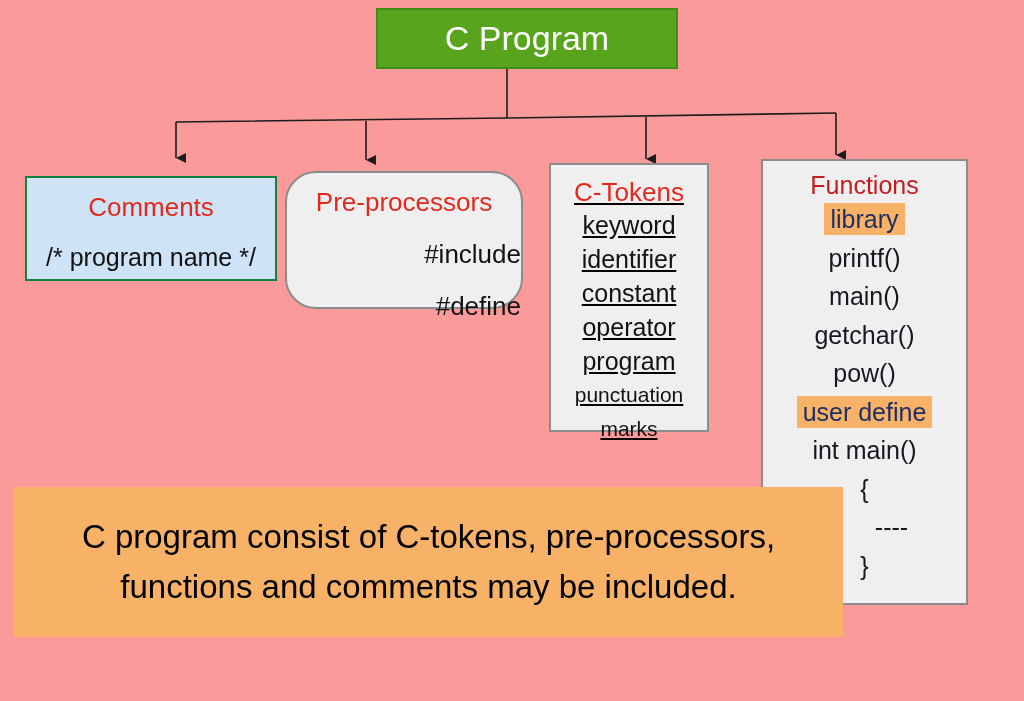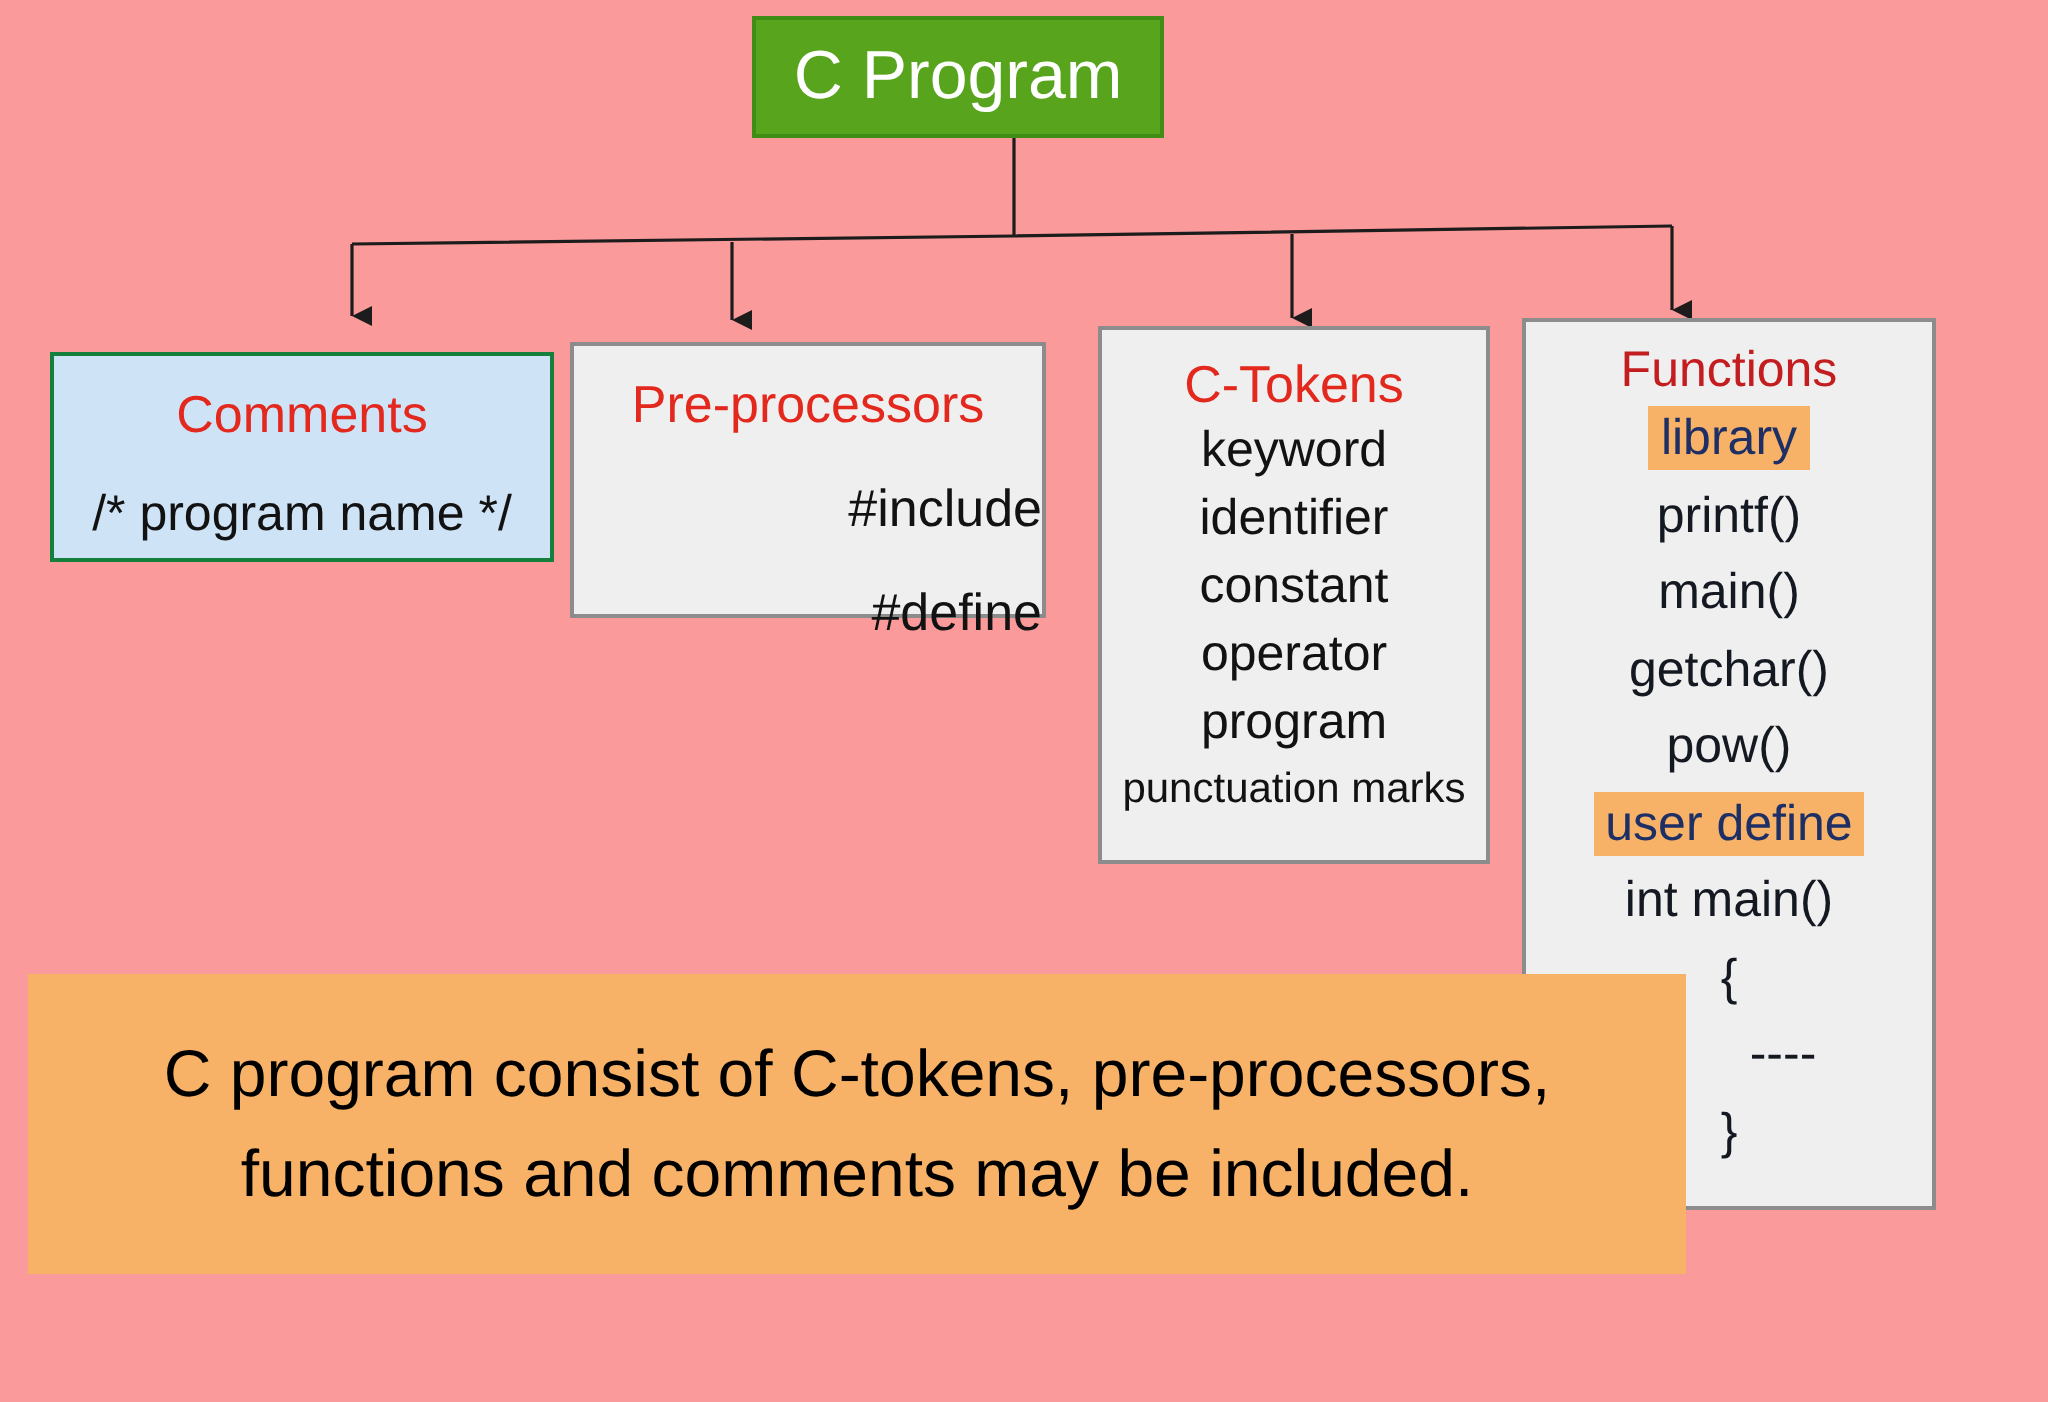--- a/index.html
+++ b/index.html
@@ -4,31 +4,31 @@
 <style>
   html,body{margin:0;padding:0;}
   .canvas{
     position:relative;width:1024px;height:701px;overflow:hidden;
     background:#fb9a9a;
     font-family:"Liberation Sans",sans-serif;
   }
   .connectors{position:absolute;left:0;top:0;width:1024px;height:701px;}
   .box{position:absolute;box-sizing:border-box;text-align:center;}
   .root-box{
-    left:376px;top:8px;width:206px;height:61px;
+    left:376px;top:8px;width:302px;height:61px;
     background:#58a41d;border:2px solid #3f8d15;color:#ffffff;
     font-size:34px;display:flex;align-items:center;justify-content:center;
   }
   .comments-box{
     left:25px;top:176px;width:252px;height:105px;
     background:#cfe3f6;border:2px solid #15803d;
   }
   .gray-box{background:#efefef;border:2px solid #8c8c8c;}
-  .preprocessors-box{left:285px;top:171px;width:238px;height:138px;}
-  .ctokens-box{left:549px;top:163px;width:196px;height:269px;}
+  .preprocessors-box{left:285px;top:171px;width:238px;height:138px;border-radius:31px;}
+  .ctokens-box{left:549px;top:163px;width:160px;height:269px;text-decoration:underline;}
   .functions-box{left:761px;top:159px;width:207px;height:446px;}
   .heading{color:#e3281e;font-size:26px;margin-top:14px;}
   .functions-box .heading{color:#c41d20;font-size:25px;margin-top:10px;text-align:center;}
   .comments-box .item{font-size:25px;color:#121212;margin-top:20px;}
   .preprocessors-box .item{font-size:26px;color:#121212;margin-top:21px;text-align:right;}
   .ctokens-box .heading{margin-top:12px;}
   .ctokens-box .item{font-size:25px;color:#121212;line-height:34px;}
   .ctokens-box .item-small{font-size:21px;}
   .functions-box .item{font-size:25px;color:#141821;line-height:38.5px;}
   .hl{display:inline-block;background:#f7b267;color:#1e2f66;padding:0 6px;line-height:32px;}

